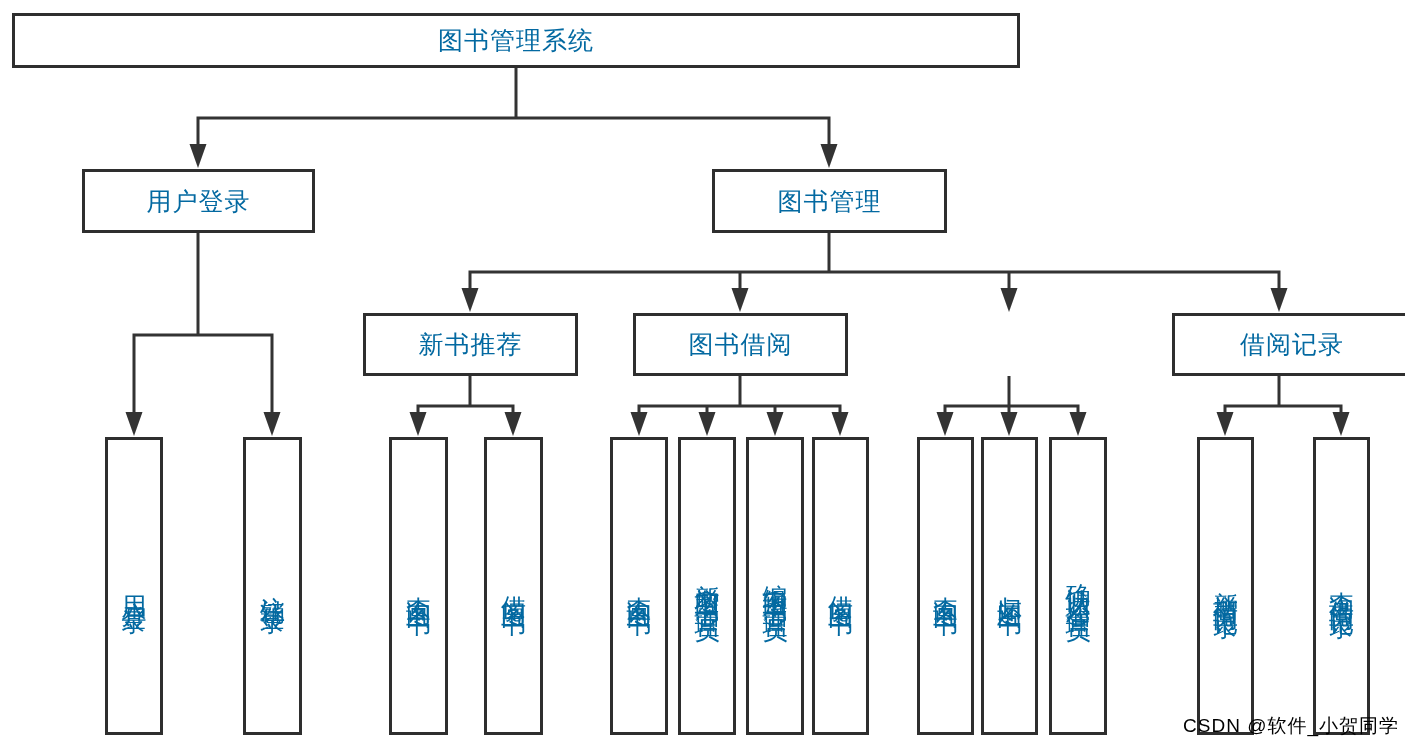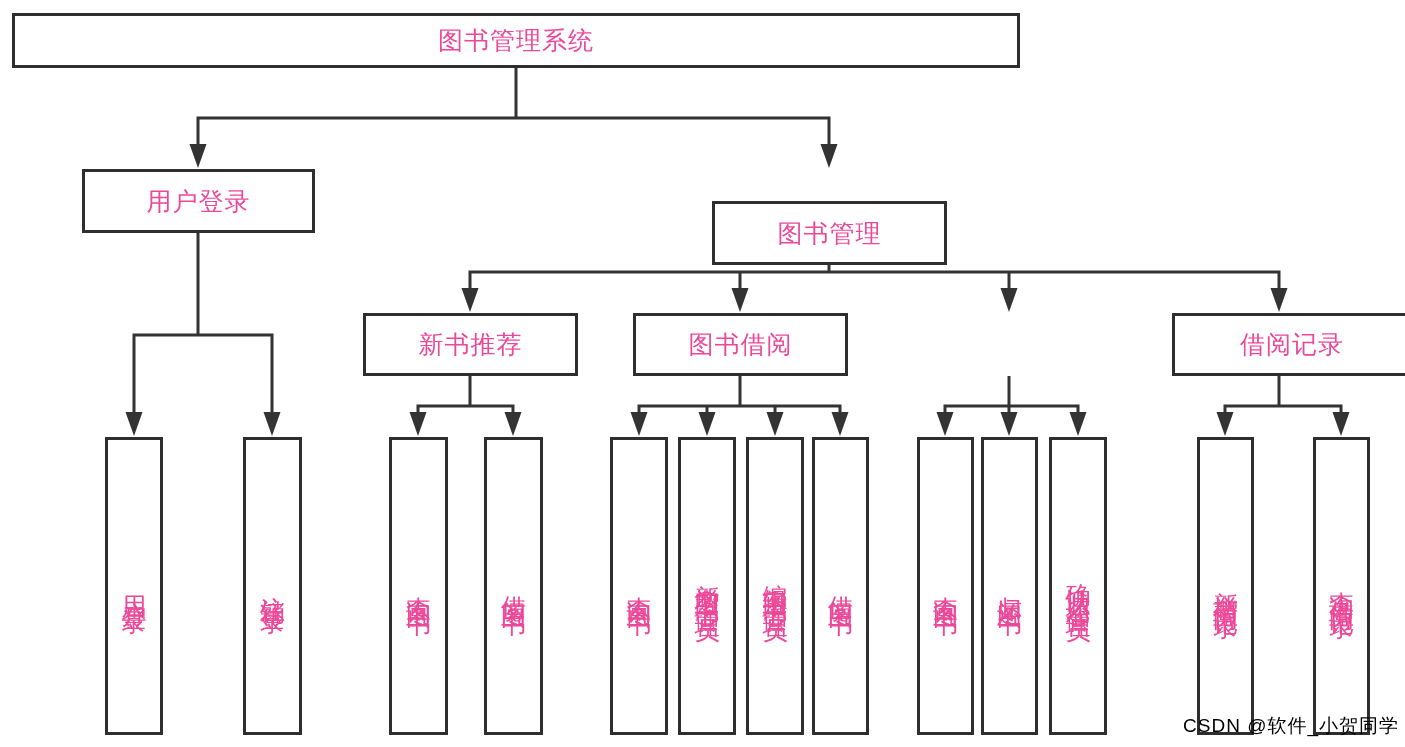--- a/index.html
+++ b/index.html
@@ -8,21 +8,21 @@
     font-family:"Liberation Sans", sans-serif; overflow:hidden;
   }
   svg.connectors { position:absolute; left:0; top:0; width:1405px; height:747px; }
   svg.connectors path, svg.connectors polyline {
     fill:none; stroke:#333333; stroke-width:3;
   }
   svg.connectors polygon { fill:#333333; stroke:none; }
   .node {
     position:absolute; background:#ffffff; border:3px solid #2e2e2e;
     box-sizing:border-box; display:flex; align-items:center; justify-content:center;
-    color:#ec4899; z-index:1;
+    color:#0369a1; z-index:1;
   }
   .node-h { font-size:25px; letter-spacing:1px; white-space:nowrap; }
   .node-v { font-size:25px; }
   .node-v .vtext {
     writing-mode:vertical-rl; text-orientation:mixed;
     letter-spacing:5px; line-height:1;
   }
   .watermark {
     position:absolute; top:713px; right:6px; z-index:5;
     font-size:19px; color:#000000; letter-spacing:1px; white-space:nowrap;
@@ -95,21 +95,21 @@
     </g>
   </svg>
 
   <div class="node node-h" style="left:12px; top:13px; width:1008px; height:55px;">
     <span>图书管理系统</span>
   </div>
 
   <div class="node node-h" style="left:82px; top:169px; width:233px; height:64px;">
     <span>用户登录</span>
   </div>
-  <div class="node node-h" style="left:712px; top:169px; width:235px; height:64px;margin-top:32px;">
+  <div class="node node-h" style="left:712px; top:169px; width:235px; height:64px;">
     <span>图书管理</span>
   </div>
 
   <div class="node node-h" style="left:633px; top:313px; width:215px; height:63px;">
     <span>图书借阅</span>
   </div>
   <div class="node node-h" style="left:363px; top:313px; width:215px; height:63px;">
     <span>新书推荐</span>
   </div>
   <div class="node node-h" style="left:1172px; top:313px; width:240px; height:63px;">

